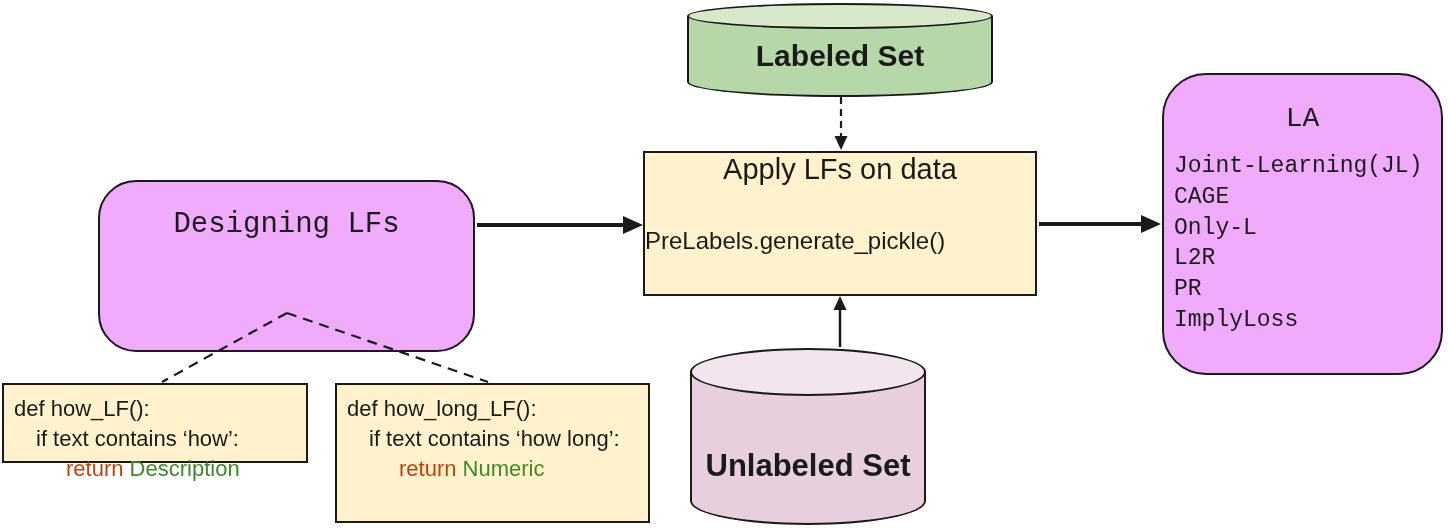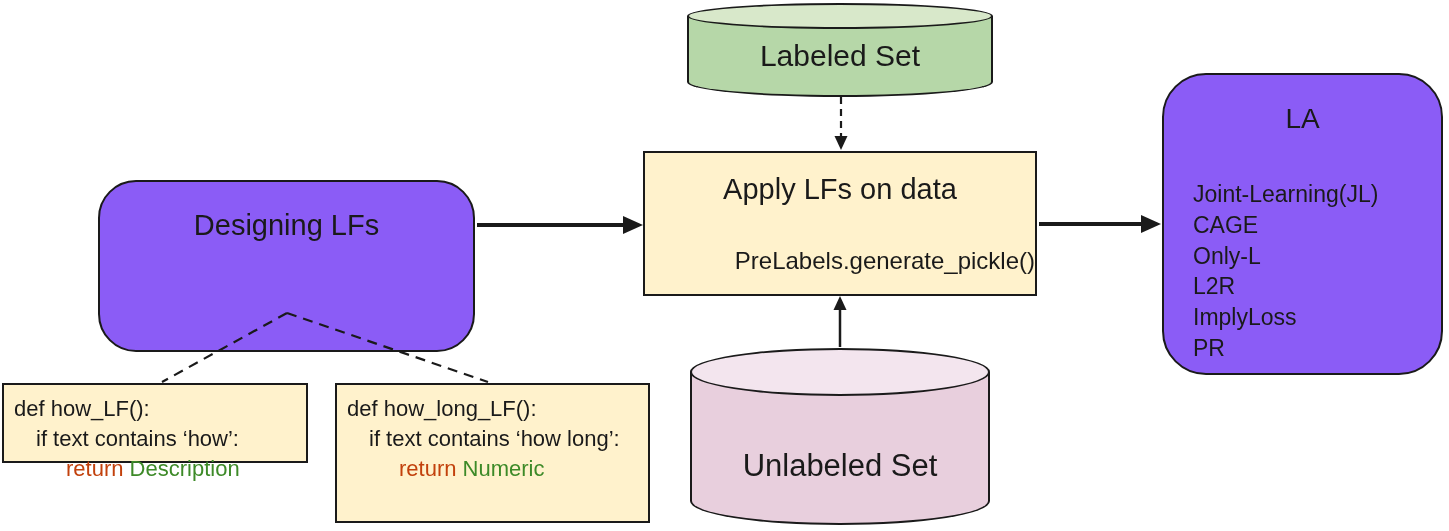--- a/index.html
+++ b/index.html
@@ -17,75 +17,76 @@
   
   #connectors {
     position: absolute; left: 0; top: 0;
     width: 1449px; height: 531px;
     z-index: 5; pointer-events: none;
   }
 
   
   .blue-box {
     position: absolute;
-    background: #8b5cf6;
+    background: #f0abfc;
     border: 2px solid #1a1a1a;
     border-radius: 38px;
     z-index: 2;
+    font-family: Liberation Mono, monospace;
   }
   .box-title {
     text-align: center;
     font-size: 29px;
     line-height: 34px;
     color: #1a1a1a;
     white-space: nowrap;
   }
   .item-list {
     font-size: 23px;
     line-height: 31px;
     color: #1a1a1a;
     white-space: nowrap;
   }
   #designing-box { left: 98px; top: 140px; width: 377px; height: 172px; padding-top: 26px; margin-top: 40px; }
   #designing-box .item-list { padding-left: 16px; margin-top: 0px; }
   #la-box { left: 1162px; top: 73px; width: 281px; height: 302px; padding-top: 28px; border-radius: 44px; }
   #la-box .box-title { font-size: 28px; line-height: 32px; }
-  #la-box .item-list { padding-left: 29px; margin-top: 44px; line-height: 30.8px; }
+  #la-box .item-list { padding-left: 10px; margin-top: 16px; line-height: 30.8px; }
 
   
   .cream-box {
     position: absolute;
     background: #fff2cc;
     border: 2px solid #1a1a1a;
     z-index: 2;
   }
-  #apply-box { left: 643px; top: 151px; width: 394px; height: 145px; padding-top: 20px; }
+  #apply-box { left: 643px; top: 151px; width: 394px; height: 145px; }
   #apply-box .box-title { font-size: 29px; line-height: 33px; }
   #apply-box .code-call {
     margin-top: 41px;
-    text-align: right;
+    text-align: left;
     font-size: 24px;
     line-height: 28px;
     white-space: nowrap;
   }
   .code-box {
     padding: 9px 8px 0 10px;
     font-size: 22px;
     line-height: 30px;
     white-space: nowrap;
   }
   #code-box-1 { left: 2px;   top: 383px; width: 306px; height: 80px; }
   #code-box-2 { left: 335px; top: 383px; width: 315px; height: 140px; }
   .code-line-2 { padding-left: 22px; }
   .code-line-3 { padding-left: 52px; }
   .kw-return { color: #c2410c; }
   .code-green { color: #3d8a28; margin-top: 44px; }
 
   
-  .cylinder { position: absolute; z-index: 2; }
+  .cylinder { position: absolute; z-index: 2; font-weight: bold; }
   .cyl-body {
     position: absolute; left: 0; right: 0;
     border: 2px solid #1a1a1a;
     border-top: none;
   }
   .cyl-top {
     position: absolute; left: 0; right: 0; top: 0;
     border: 2px solid #1a1a1a;
     border-radius: 50%;
   }
@@ -96,21 +97,21 @@
     color: #1a1a1a;
     white-space: nowrap;
     z-index: 3;
   }
   #labeled-cyl { left: 687px; top: 3px; width: 306px; height: 94px; }
   #labeled-cyl .cyl-top  { height: 26px; background: #d8e8ca; }
   #labeled-cyl .cyl-body { top: 13px; height: 81px; background: #b6d7a8;
                            border-radius: 0 0 50% 50% / 0 0 15px 15px; }
   #labeled-cyl .cyl-label { top: 36px; }
 
-  #unlabeled-cyl { left: 690px; top: 348px; width: 300px; height: 177px; }
+  #unlabeled-cyl { left: 690px; top: 348px; width: 236px; height: 177px; }
   #unlabeled-cyl .cyl-top  { height: 48px; background: #f3e5ee; }
   #unlabeled-cyl .cyl-body { top: 24px; height: 153px; background: #e8cfdd;
                              border-radius: 0 0 50% 50% / 0 0 24px 24px; }
   #unlabeled-cyl .cyl-label { top: 100px; font-size: 31px; }
 </style>
 </head>
 <body>
 
 <div id="stage">
 
@@ -161,22 +162,22 @@
     <div class="cyl-label">Unlabeled Set</div>
   </div>
 
   <div id="la-box" class="blue-box">
     <div class="box-title">LA</div>
     <div class="item-list">
       <div>Joint-Learning(JL)</div>
       <div>CAGE</div>
       <div>Only-L</div>
       <div>L2R</div>
+      <div>PR</div>
       <div>ImplyLoss</div>
-      <div>PR</div>
     </div>
   </div>
 
   <div id="code-box-1" class="cream-box code-box">
     <div class="code-line-1">def how_LF():</div>
     <div class="code-line-2">if text contains ‘how’:</div>
     <div class="code-line-3"><span class="kw-return">return </span><span class="code-green">Description</span></div>
   </div>
 
   <div id="code-box-2" class="cream-box code-box">

